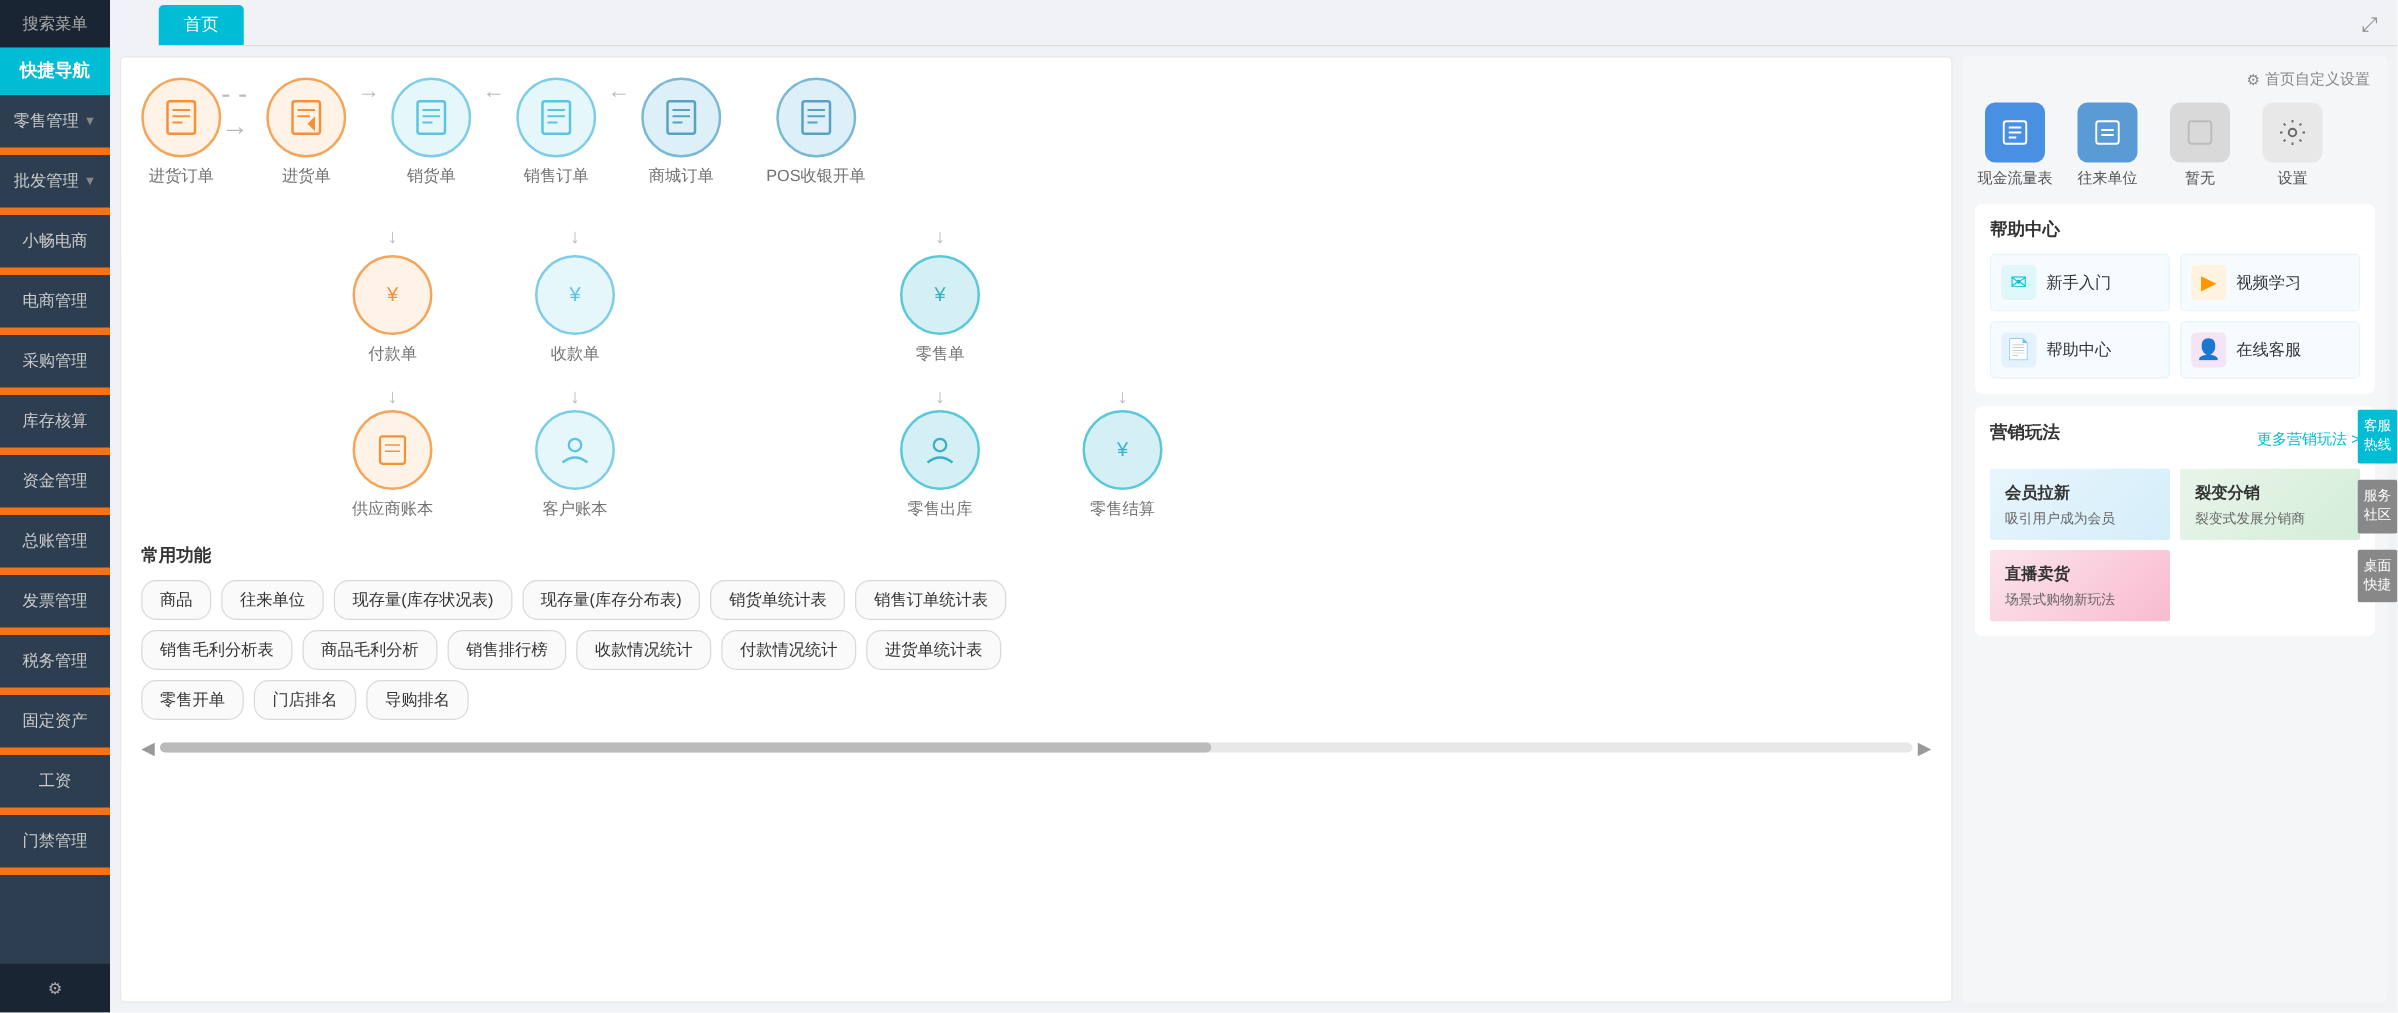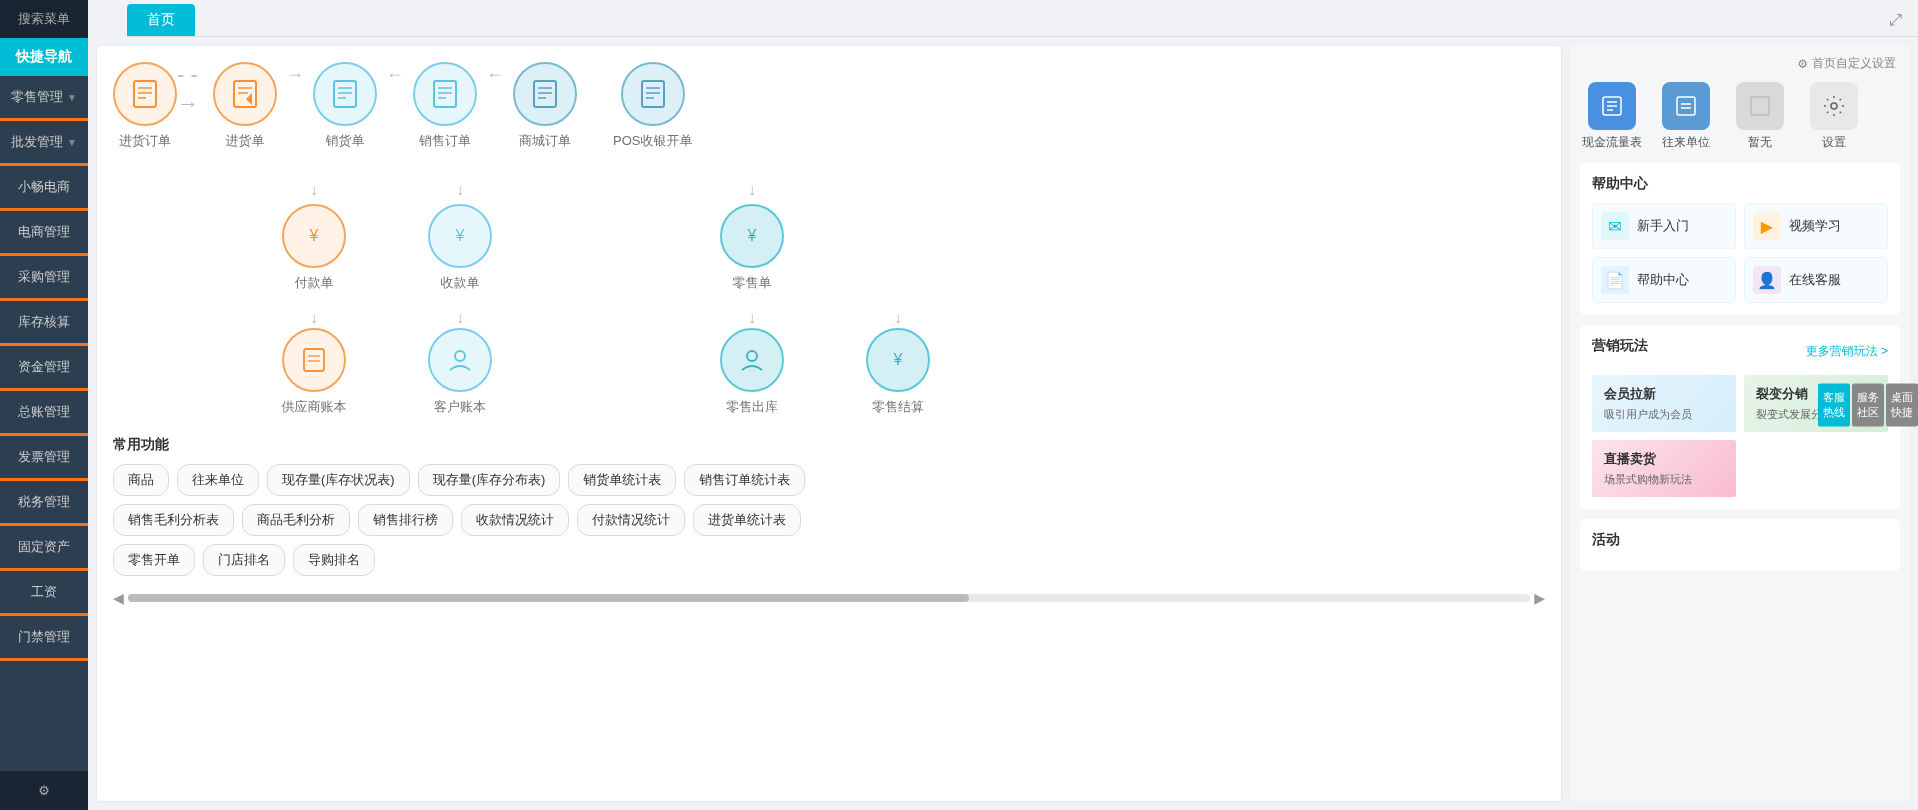--- a/index.html
+++ b/index.html
@@ -34,21 +34,21 @@
     .sidebar-item {
       color: #ccc;
       padding: 12px 8px;
       text-align: center;
       font-size: 13px;
       cursor: pointer;
       display: flex;
       align-items: center;
       justify-content: center;
       gap: 4px;
-      border-bottom: 3px solid #f97316;
+      border-bottom: 6px solid #f97316;
     }
     .sidebar-item .arrow { font-size: 10px; color: #888; }
     .sidebar-bottom {
       margin-top: auto;
       background: #1a2533;
       padding: 12px 8px;
       text-align: center;
       color: #aaa;
       cursor: pointer;
     }
@@ -348,22 +348,22 @@
       padding: 12px;
     }
 
     
     .floating-btns {
       position: fixed;
       right: 0;
       top: 50%;
       transform: translateY(-50%);
       display: flex;
-      flex-direction: row;
-      gap: 2px;
+      flex-direction: column;
+      gap: 13px;
       z-index: 100;
     }
     .float-btn {
       width: 32px;
       padding: 6px 4px;
       background: #00bcd4;
       color: #fff;
       font-size: 11px;
       text-align: center;
       cursor: pointer;
@@ -755,23 +755,20 @@
             <div class="marketing-title">裂变分销</div>
             <div class="marketing-desc">裂变式发展分销商</div>
           </div>
           <div class="marketing-item">
             <div class="marketing-title">直播卖货</div>
             <div class="marketing-desc">场景式购物新玩法</div>
           </div>
         </div>
       </div>
 
-      <div class="activity-section">
-        <div class="section-header">活动</div>
-      </div>
     </div>
   </div>
 </div>
 
 <div class="floating-btns">
   <div class="float-btn">客服热线</div>
   <div class="float-btn float-btn-gray">服务社区</div>
   <div class="float-btn float-btn-gray">桌面快捷</div>
 </div>
 

